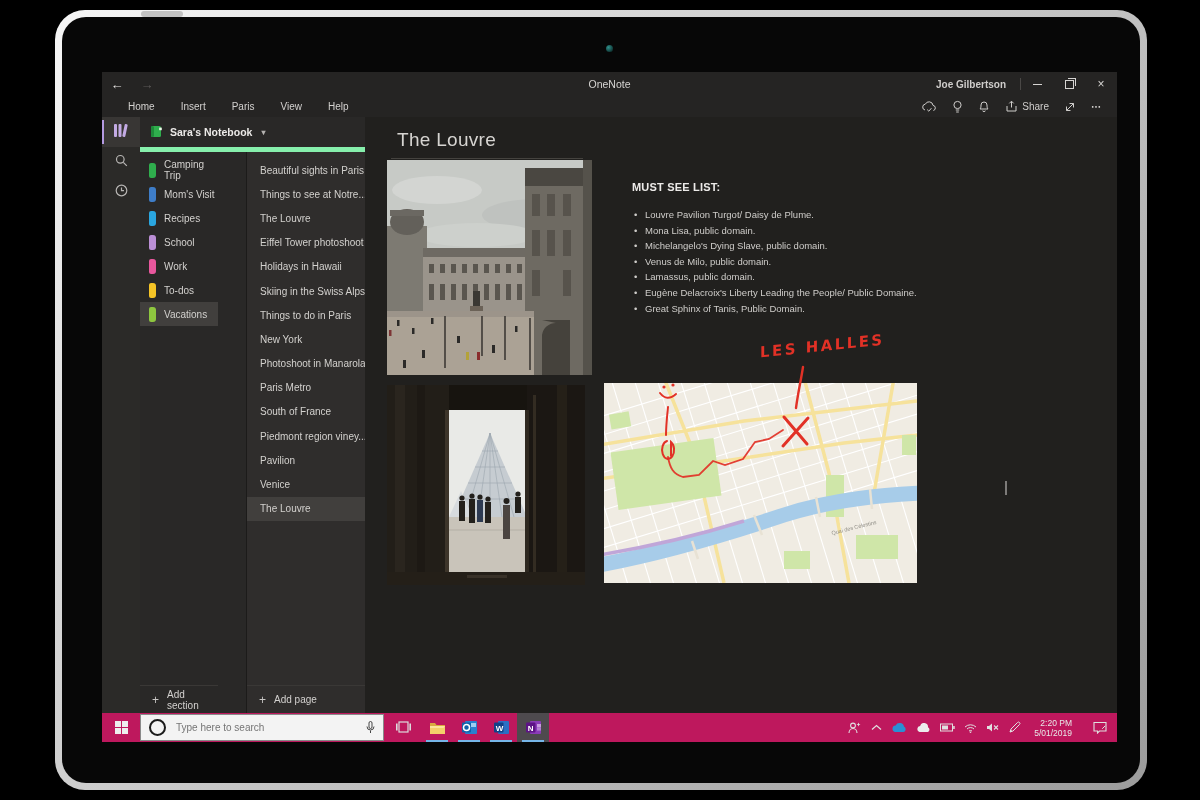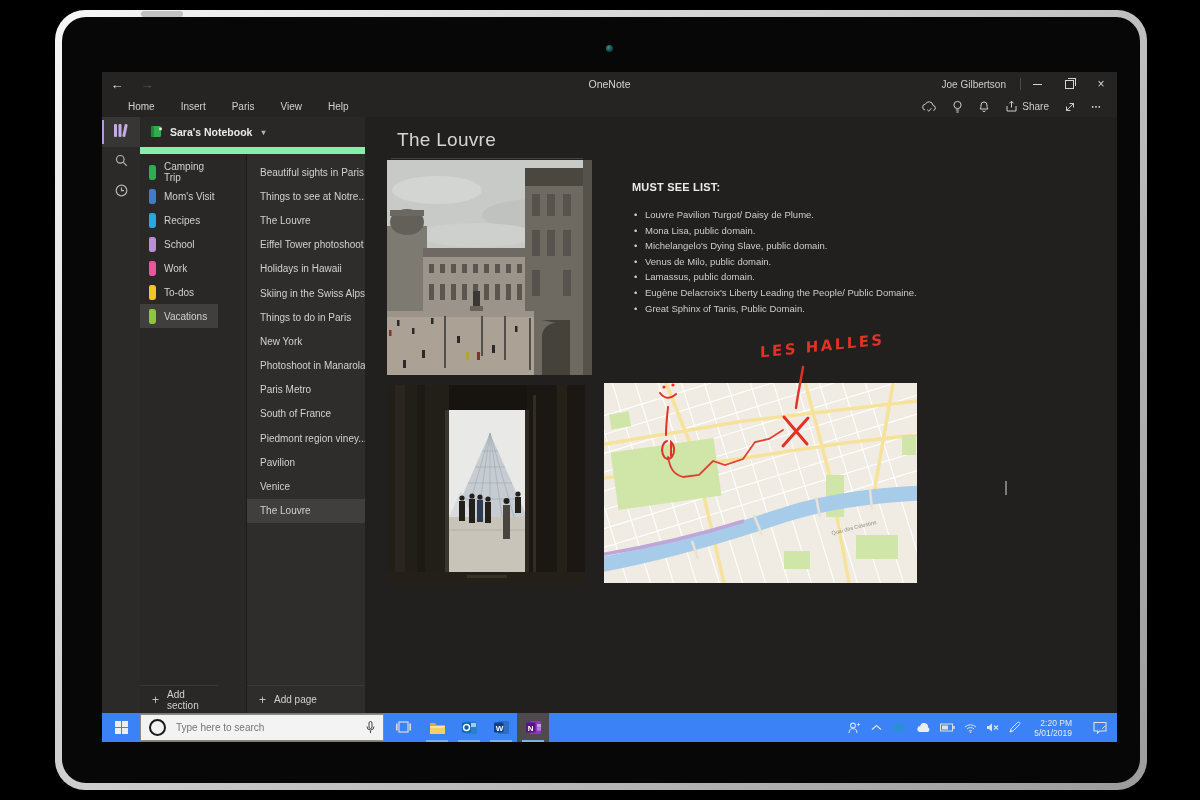--- a/index.html
+++ b/index.html
@@ -13,21 +13,21 @@
   .camera{position:absolute;left:544px;top:28px;width:7px;height:7px;border-radius:50%;
           background:radial-gradient(circle at 35% 35%,#2e8f8a,#123c3a 70%);}
   
   .screen{position:absolute;left:40px;top:55px;width:1015px;height:670px;background:#1d1c1b;overflow:hidden;}
   
   .titlebar{position:absolute;left:0;top:0;right:0;height:24px;background:#252423;display:flex;align-items:center;color:#cfcdcb;font-size:10px;}
   .nav-arrow{width:30px;text-align:center;font-size:13px;color:#e6e4e2;cursor:default;}
   .nav-arrow.dim{color:#5c5a58;}
   .tb-title{position:absolute;left:0;right:0;text-align:center;font-size:10.5px;color:#d6d4d2;pointer-events:none;}
   .tb-right{margin-left:auto;display:flex;align-items:center;height:100%;}
-  .tb-user{font-size:10px;color:#cfcdcb;padding:0 14px;}
+  .tb-user{font-size:10px;color:#cfcdcb;padding:0 14px;font-weight:bold;}
   .tb-sep{width:1px;height:12px;background:#4a4846;}
   .winbtn{width:32px;height:100%;display:flex;align-items:center;justify-content:center;color:#d6d4d2;}
   .min-glyph{width:9px;height:1px;background:#d6d4d2;}
   .restore-glyph{width:7px;height:7px;border:1px solid #d6d4d2;position:relative;}
   .restore-glyph:before{content:"";position:absolute;left:2px;top:-3px;width:7px;height:7px;border:1px solid #d6d4d2;border-left:none;border-bottom:none;}
   .close-glyph{font-size:12px;line-height:1;}
   
   .menubar{position:absolute;left:0;top:24px;right:0;height:21px;background:#252423;display:flex;align-items:center;font-size:10px;color:#d3d1cf;}
   .menu-item{margin-left:26px;}
   .menu-item:first-child{margin-left:26px;}
@@ -37,21 +37,21 @@
   
   .app-body{position:absolute;left:0;top:45px;right:0;bottom:29px;display:flex;}
   
   .rail{width:38px;background:#2b2a28;display:flex;flex-direction:column;align-items:center;}
   .rail-tile{width:38px;height:30px;display:flex;align-items:center;justify-content:center;position:relative;}
   .rail-tile.selected{background:#383634;}
   .rail-tile.selected:before{content:"";position:absolute;left:0;top:3px;bottom:3px;width:2px;background:#b49ae0;}
   
   .nb-panel{width:225px;display:flex;flex-direction:column;background:#292827;}
   .nb-header{height:30px;display:flex;align-items:center;padding-left:10px;gap:7px;color:#eceae8;
-             font-size:10.5px;font-weight:bold;border-bottom:7px solid #86efac;background:#292827;}
+             font-size:10.5px;font-weight:bold;border-bottom:5px solid #86efac;background:#292827;}
   .nb-caret{font-size:8px;color:#b5b3b1;margin-left:2px;}
   .nb-cols{flex:1;display:flex;min-height:0;gap:28px;}
   .sections-col{width:107px;display:flex;flex-direction:column;background:#292827;}
   .pages-col{width:118px;display:flex;flex-direction:column;background:#2f2d2c;border-left:1px solid #1c1b1a;}
   .sec-list,.page-list{flex:1;padding-top:6px;overflow:hidden;}
   .sec-row{height:24px;display:flex;align-items:center;padding-left:9px;gap:8px;font-size:10px;color:#d3d1ce;}
   .sec-row.selected{background:#413f3d;}
   .sec-tab{width:7px;height:15px;border-radius:2px 3px 3px 2px;flex:none;}
   .page-row{height:24.2px;display:flex;align-items:center;padding-left:13px;font-size:10px;color:#d3d1ce;white-space:nowrap;overflow:hidden;}
   .page-row.selected{background:#413f3d;}
@@ -66,21 +66,21 @@
   .photo2{position:absolute;left:22px;top:268px;width:198px;height:200px;}
   .mapimg{position:absolute;left:239px;top:266px;width:313px;height:200px;}
   .must-see{position:absolute;left:267px;top:64px;width:345px;color:#cfcdca;}
   .must-see h3{margin:0 0 14px 0;font-size:11px;letter-spacing:.2px;color:#eceae8;}
   .must-see ul{list-style:none;margin:0;padding:0;font-size:9.5px;line-height:15.6px;}
   .must-see li{position:relative;padding-left:13px;}
   .must-see li:before{content:"•";position:absolute;left:2px;color:#cfcdca;}
   .ink-layer{position:absolute;left:0;top:0;width:752px;height:596px;pointer-events:none;}
   .text-cursor{position:absolute;left:640px;top:364px;width:1.5px;height:14px;background:#7d7b79;}
   
-  .taskbar{position:absolute;left:0;bottom:0;right:0;height:29px;background:#3b82f6;display:flex;align-items:center;margin-top:48px;}
+  .taskbar{position:absolute;left:0;bottom:0;right:0;height:29px;background:#be185d;display:flex;align-items:center;margin-top:48px;}
   .tb-start{width:38px;display:flex;justify-content:center;}
   .searchbox{width:226px;height:25px;background:#f3f3f3;border:1px solid #8a8a8a;display:flex;align-items:center;gap:8px;padding:0 8px;}
   .searchbox input{flex:1;border:none;outline:none;background:transparent;font-size:10px;color:#444;font-family:"Liberation Sans",sans-serif;}
   .cortana-ring{width:13px;height:13px;border:2px solid #1b1b1b;border-radius:50%;flex:none;}
   .tv-icon{margin:0 10px 0 12px;}
   .app-tile{width:32px;height:29px;display:flex;align-items:center;justify-content:center;position:relative;}
   .app-tile .underline{position:absolute;left:5px;right:5px;bottom:0;height:2px;background:#76b5e8;}
   .app-tile.active{background:#4e4a4e;}
   .tray{margin-left:auto;display:flex;align-items:center;gap:9px;padding-right:10px;}
   .tray svg{display:block;}

